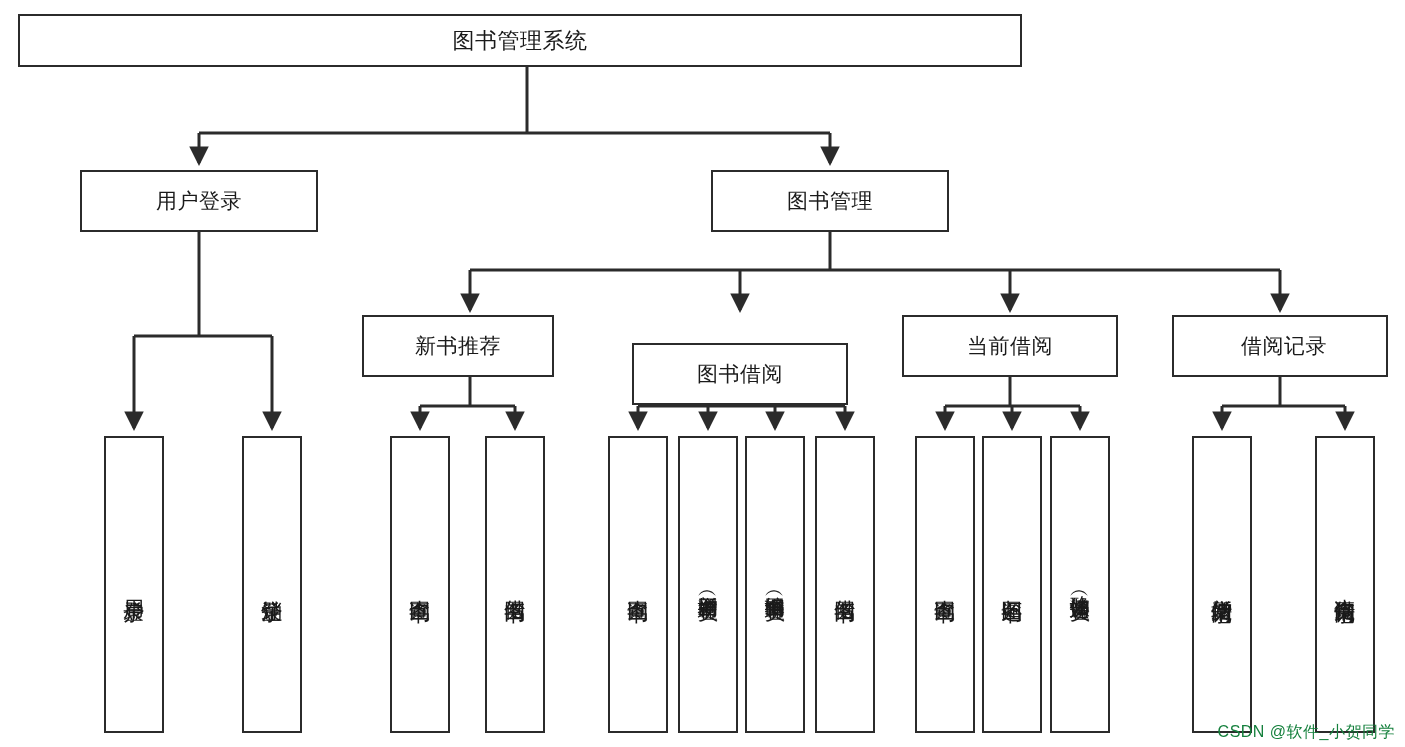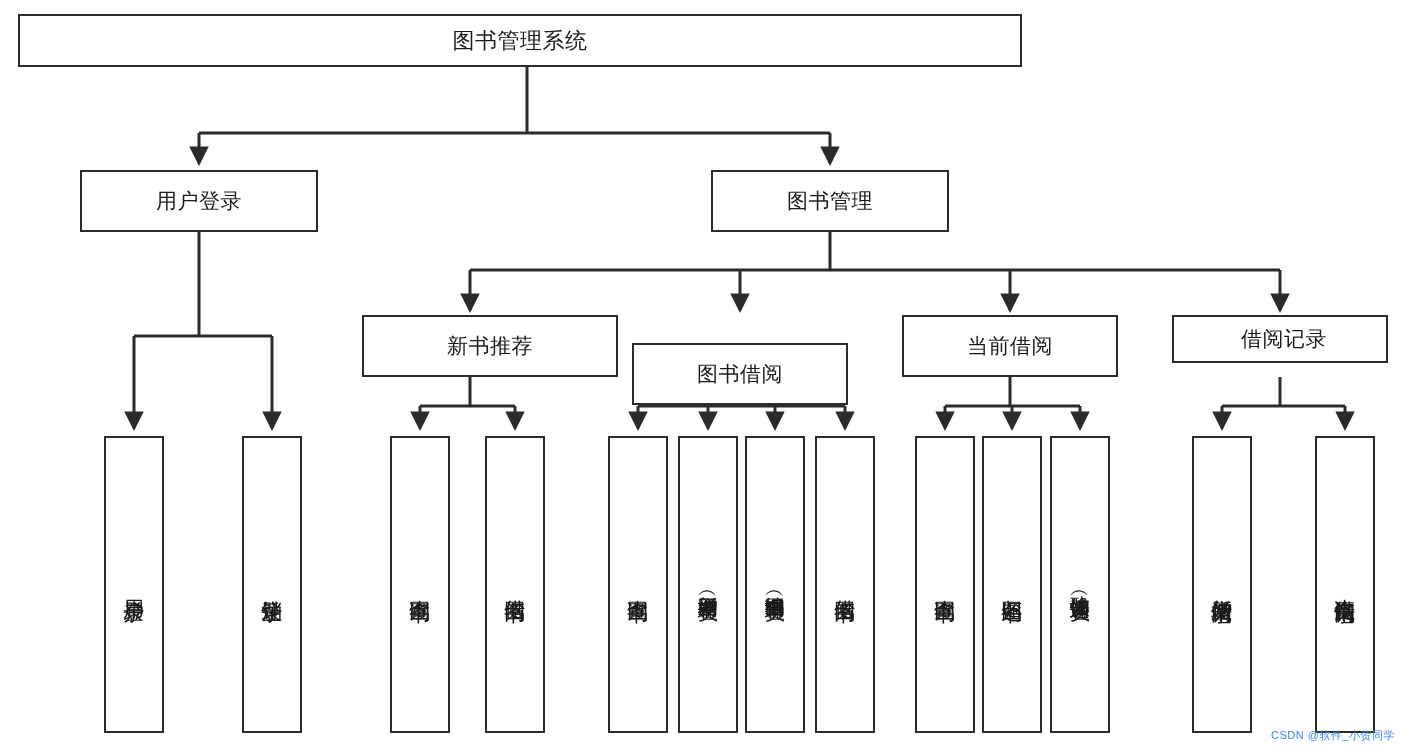--- a/index.html
+++ b/index.html
@@ -35,22 +35,22 @@
     text-orientation:upright;
     font-size:21px;
     line-height:1.12;
     letter-spacing:1px;
     white-space:nowrap;
   }
   .v-node.tall .label{font-size:20px;}
   #watermark{
     position:absolute;
     right:10px;bottom:4px;
-    font-size:11px;
-    color:#3b82f6;
+    font-size:16px;
+    color:#15803d;
     white-space:nowrap;
     letter-spacing:0.5px;
   }
 </style>
 </head>
 <body>
 
 <div id="stage">
 
   <svg id="wires" viewBox="0 0 1405 747" preserveAspectRatio="none" aria-hidden="true">
@@ -107,30 +107,30 @@
     <span class="label">图书管理系统</span>
   </div>
 
   <div class="node h-node" style="left:80px;top:170px;width:238px;height:62px;">
     <span class="label">用户登录</span>
   </div>
   <div class="node h-node" style="left:711px;top:170px;width:238px;height:62px;justify-content:center;">
     <span class="label">图书管理</span>
   </div>
 
-  <div class="node h-node" style="left:362px;top:315px;width:256px;height:62px;">
+  <div class="node h-node" style="left:362px;top:315px;width:192px;height:62px;">
     <span class="label">新书推荐</span>
   </div>
   <div class="node h-node" style="left:632px;top:315px;width:216px;height:62px;margin-top:28px;">
     <span class="label">图书借阅</span>
   </div>
   <div class="node h-node" style="left:902px;top:315px;width:216px;height:62px;">
     <span class="label">当前借阅</span>
   </div>
-  <div class="node h-node" style="left:1172px;top:315px;width:216px;height:48px;padding-left:8px;">
+  <div class="node h-node" style="left:1172px;top:315px;width:216px;height:62px;padding-left:8px;">
     <span class="label">借阅记录</span>
   </div>
 
   <div class="node v-node" style="left:104px;top:436px;width:60px;height:297px;">
     <span class="label">用户登录</span>
   </div>
   <div class="node v-node" style="left:242px;top:436px;width:60px;height:297px;">
     <span class="label">注销登录</span>
   </div>
 

